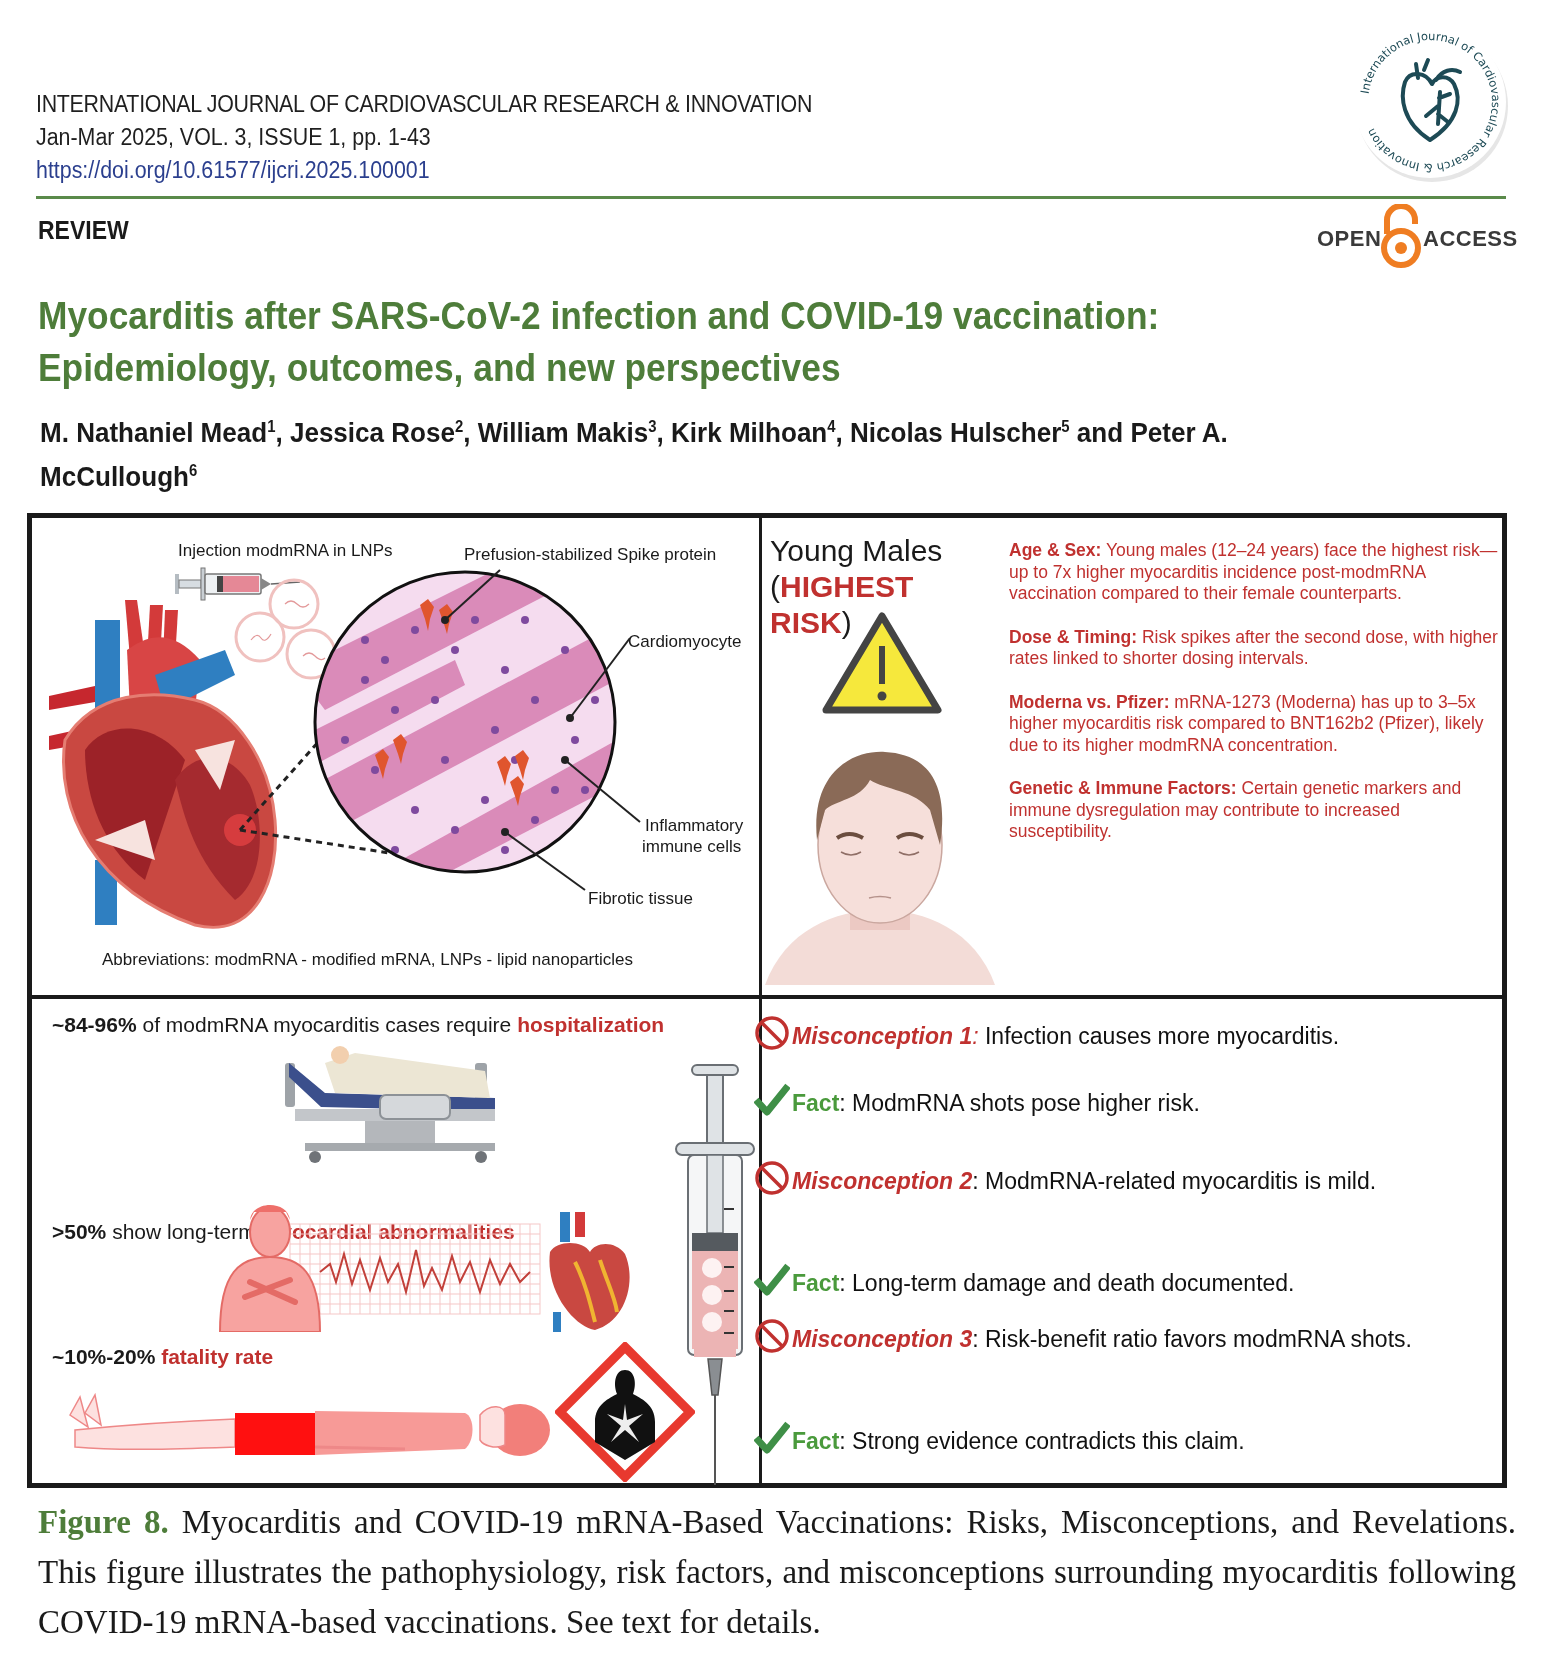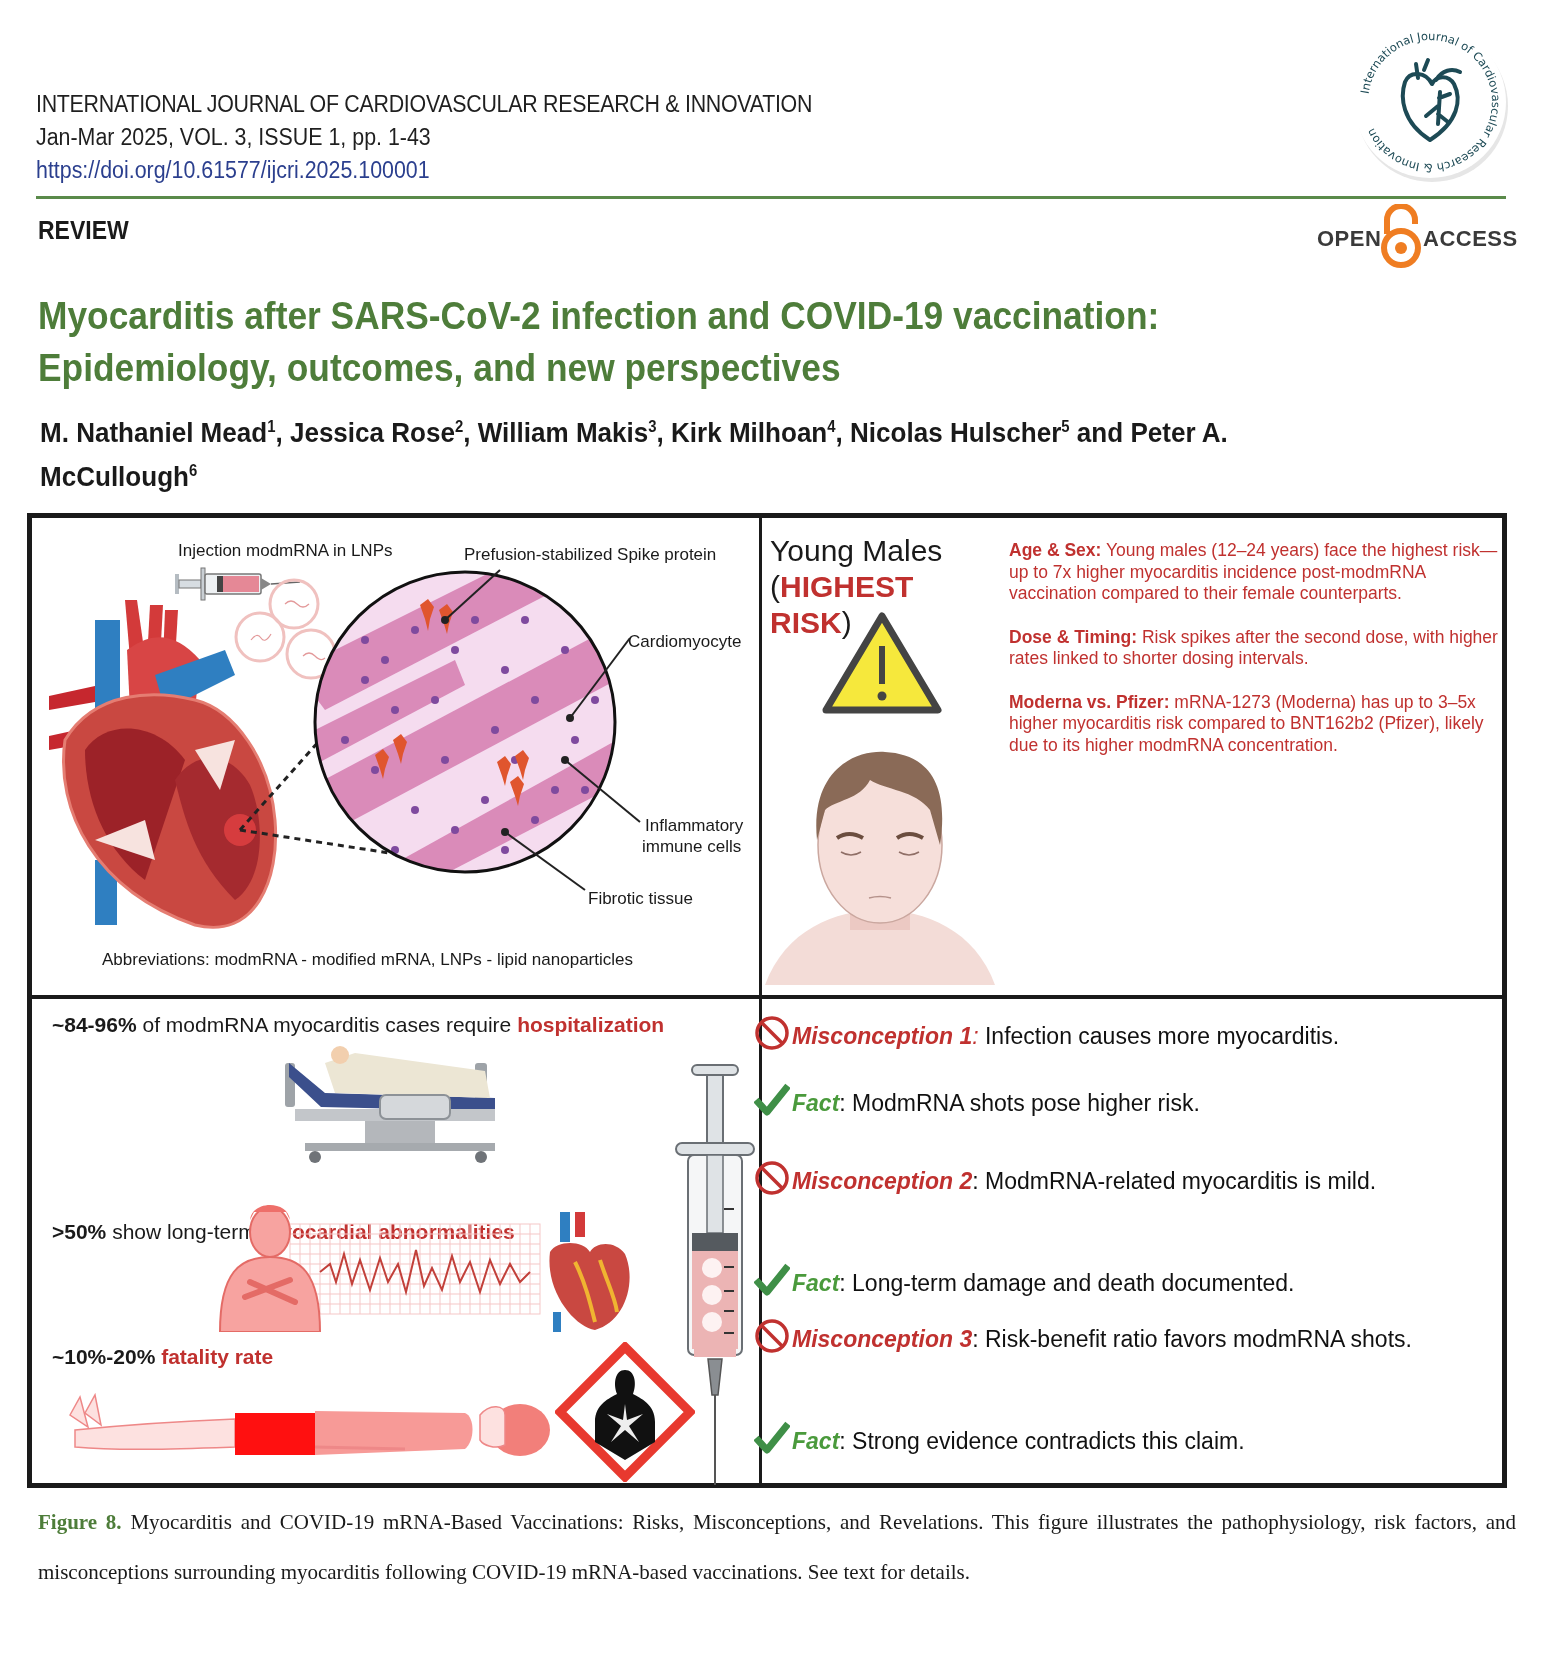--- a/index.html
+++ b/index.html
@@ -38,24 +38,24 @@
   .risk-item b { font-weight: bold; }
 
   
   .stat { font-size: 21px; color: #1a1a1a; white-space: nowrap; }
   .stat b.n { font-weight: bold; }
   .stat b.r { font-weight: bold; color: #c0312f; }
 
   
   .mc { left: 754px; width: 730px; font-size: 23px; color: #111; line-height: 34px; }
   .mc .tag-red { color: #c0312f; font-weight: bold; font-style: italic; }
-  .mc .tag-green { color: #4a9a3c; font-weight: bold; font-style: italic; }
+  .mc .tag-green { color: #4a9a3c; font-weight: bold; }
   .mc-icon { display: inline-block; width: 36px; height: 36px; vertical-align: -7px; margin-right: 2px; }
 
-  .caption { left: 38px; top: 1497px; width: 1478px; font-family: "Liberation Serif", serif; font-size: 21px; line-height: 50px; color: #1a1a1a; text-align: justify; }
+  .caption { left: 38px; top: 1497px; width: 1478px; font-family: "Liberation Serif", serif; font-size: 33px; line-height: 50px; color: #1a1a1a; text-align: justify; }
   .caption .fig-label { color: #4e7d3a; font-weight: bold; }
 </style>
 </head>
 <body>
 
 <div class="abs journal-name">INTERNATIONAL JOURNAL OF CARDIOVASCULAR RESEARCH &amp; INNOVATION</div>
 <div class="abs journal-issue">Jan-Mar 2025, VOL. 3, ISSUE 1, pp. 1-43</div>
 <a class="abs journal-doi">https://doi.org/10.61577/ijcri.2025.100001</a>
 <div class="abs header-rule"></div>
 <div class="abs review-label">REVIEW</div>
@@ -240,20 +240,21 @@
   <path d="M72,108 q12,-8 26,0" stroke="#6b4d3e" stroke-width="4" fill="none"></path>
   <path d="M132,108 q12,-8 26,0" stroke="#6b4d3e" stroke-width="4" fill="none"></path>
   <path d="M76,122 q10,6 20,0 M134,122 q10,6 20,0" stroke="#8f6e66" stroke-width="1.5" fill="none"></path>
   <path d="M104,168 q11,-3 22,0" stroke="#b5928b" stroke-width="1.5" fill="none"></path>
 </svg>
 
 <div class="abs risk-text">
   <div class="risk-item"><b>Age &amp; Sex:</b><span> Young males (12–24 years) face the highest risk—up to 7x higher myocarditis incidence post-modmRNA vaccination compared to their female counterparts.</span></div>
   <div class="risk-item"><b>Dose &amp; Timing:</b><span> Risk spikes after the second dose, with higher rates linked to shorter dosing intervals.</span></div>
   <div class="risk-item"><b>Moderna vs. Pfizer:</b><span> mRNA-1273 (Moderna) has up to 3–5x higher myocarditis risk compared to BNT162b2 (Pfizer), likely due to its higher modmRNA concentration.</span></div>
+  <div class="risk-item"><b>Genetic &amp; Immune Factors:</b><span> Certain genetic markers and immune dysregulation may contribute to increased susceptibility.</span></div>
 </div>
 
 <div class="abs stat" style="left:52px; top:1013px;"><b class="n">~84-96%</b><span> of modmRNA myocarditis cases require </span><b class="r">hospitalization</b></div>
 
 <svg class="abs" style="left:285px; top:1043px;" width="225" height="120" viewBox="0 0 225 120">
   <rect x="0" y="20" width="10" height="44" rx="3" fill="#9ea3a8"></rect>
   <rect x="190" y="20" width="12" height="44" rx="3" fill="#9ea3a8"></rect>
   <path d="M4,20 L40,50 L210,55 L210,68 L36,64 L4,34 Z" fill="#3b4f8c"></path>
   <path d="M40,20 L70,10 L200,28 L205,55 L50,50 Z" fill="#ece6d4"></path>
   <circle cx="55" cy="12" r="9" fill="#f2cfae"></circle>

